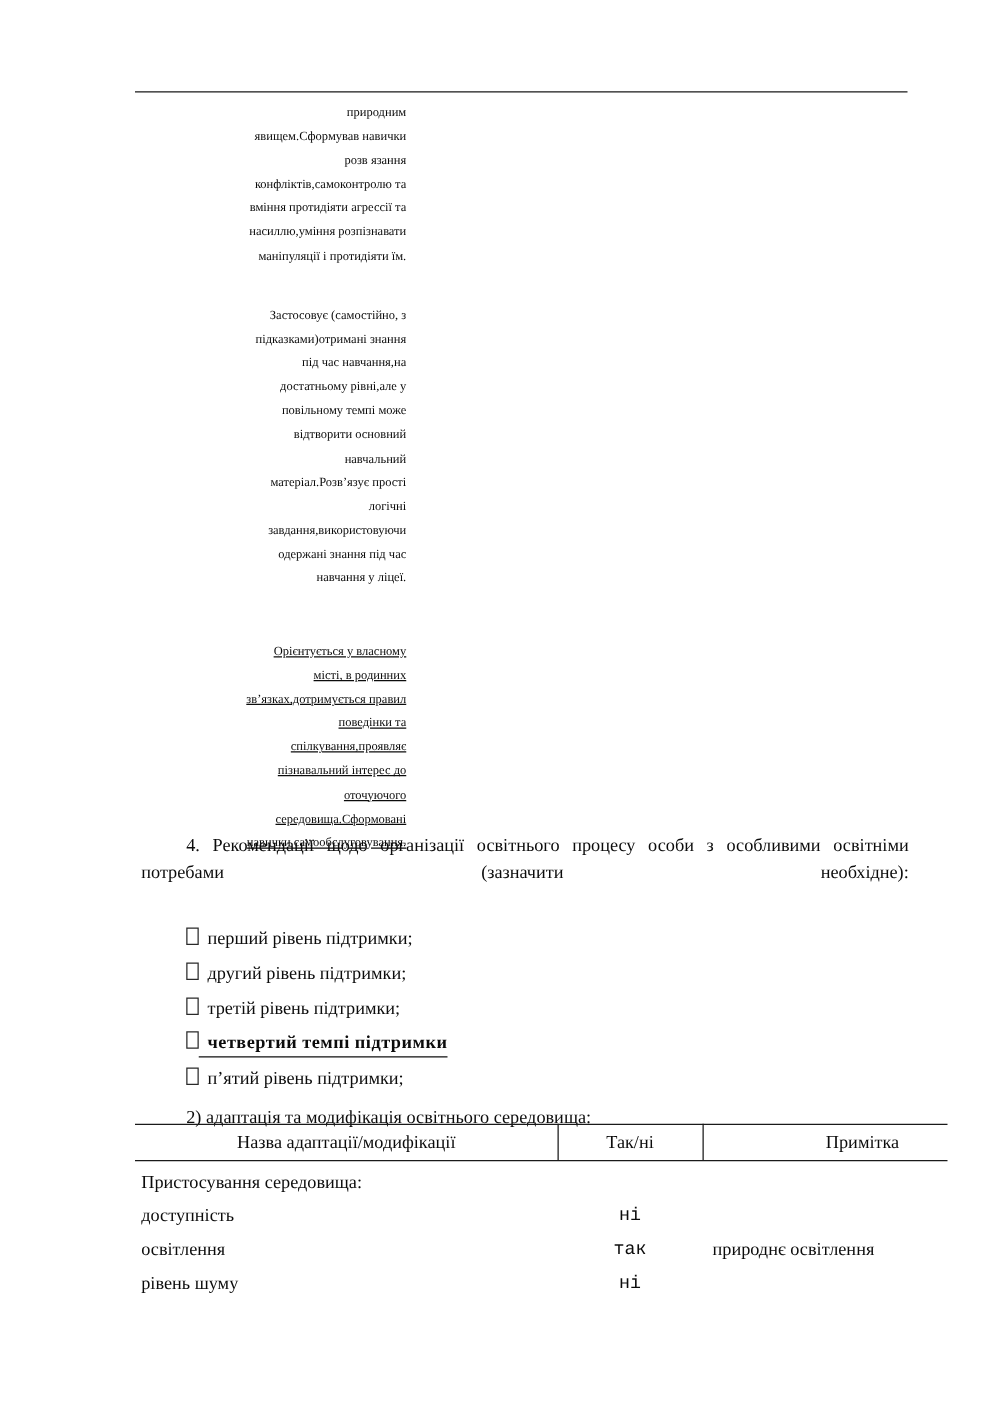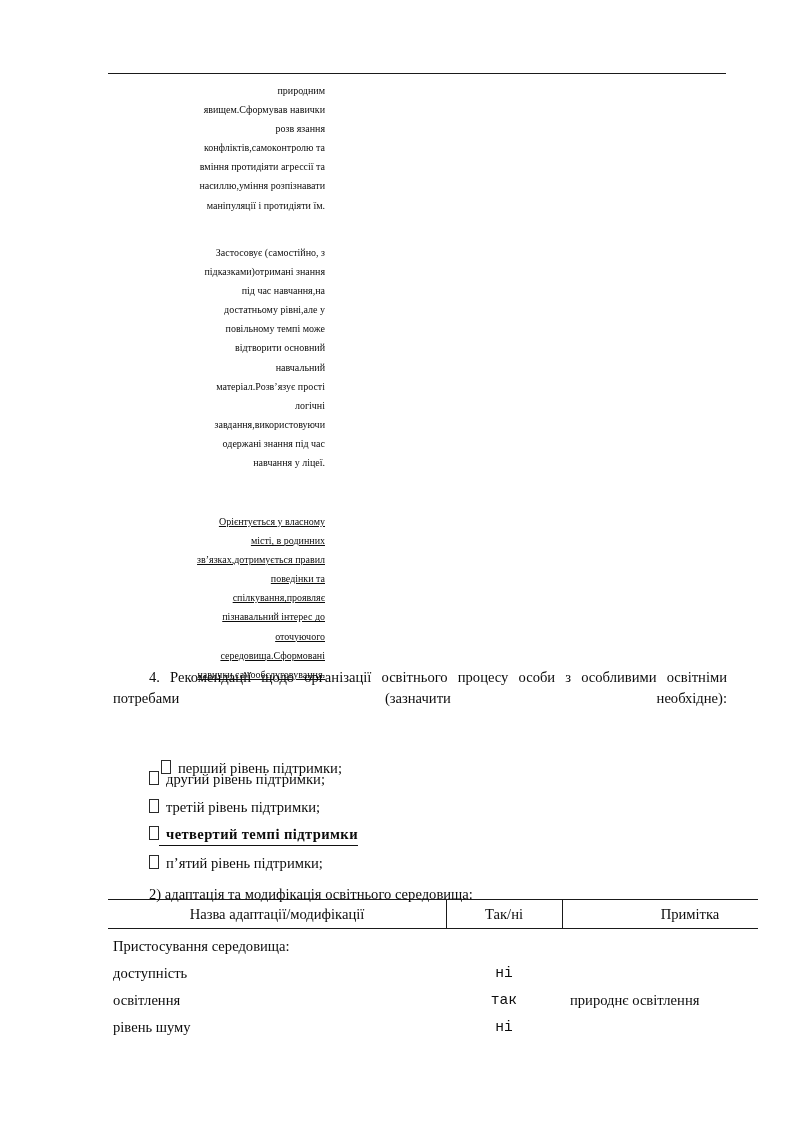--- a/index.html
+++ b/index.html
@@ -102,21 +102,21 @@
     border-bottom: 1.6px solid #111;
     padding-bottom: 1px;
     display: inline-block;
   }
   .opt.selected .box { margin-right: 0; }
   .opt.selected .lead-space {
     display: inline-block;
     width: 7px;
   }
 
-  #opt-1 { top: 758px; margin-left: 12px; }
+  #opt-1 { top: 741px; }
   #opt-2 { top: 769px; }
   #opt-3 { top: 797px; }
   #opt-4 { top: 824px; }
   #opt-5 { top: 853px; }
 
   
   .tbl {
     position: absolute;
     left: 108px;
     top: 899px;

